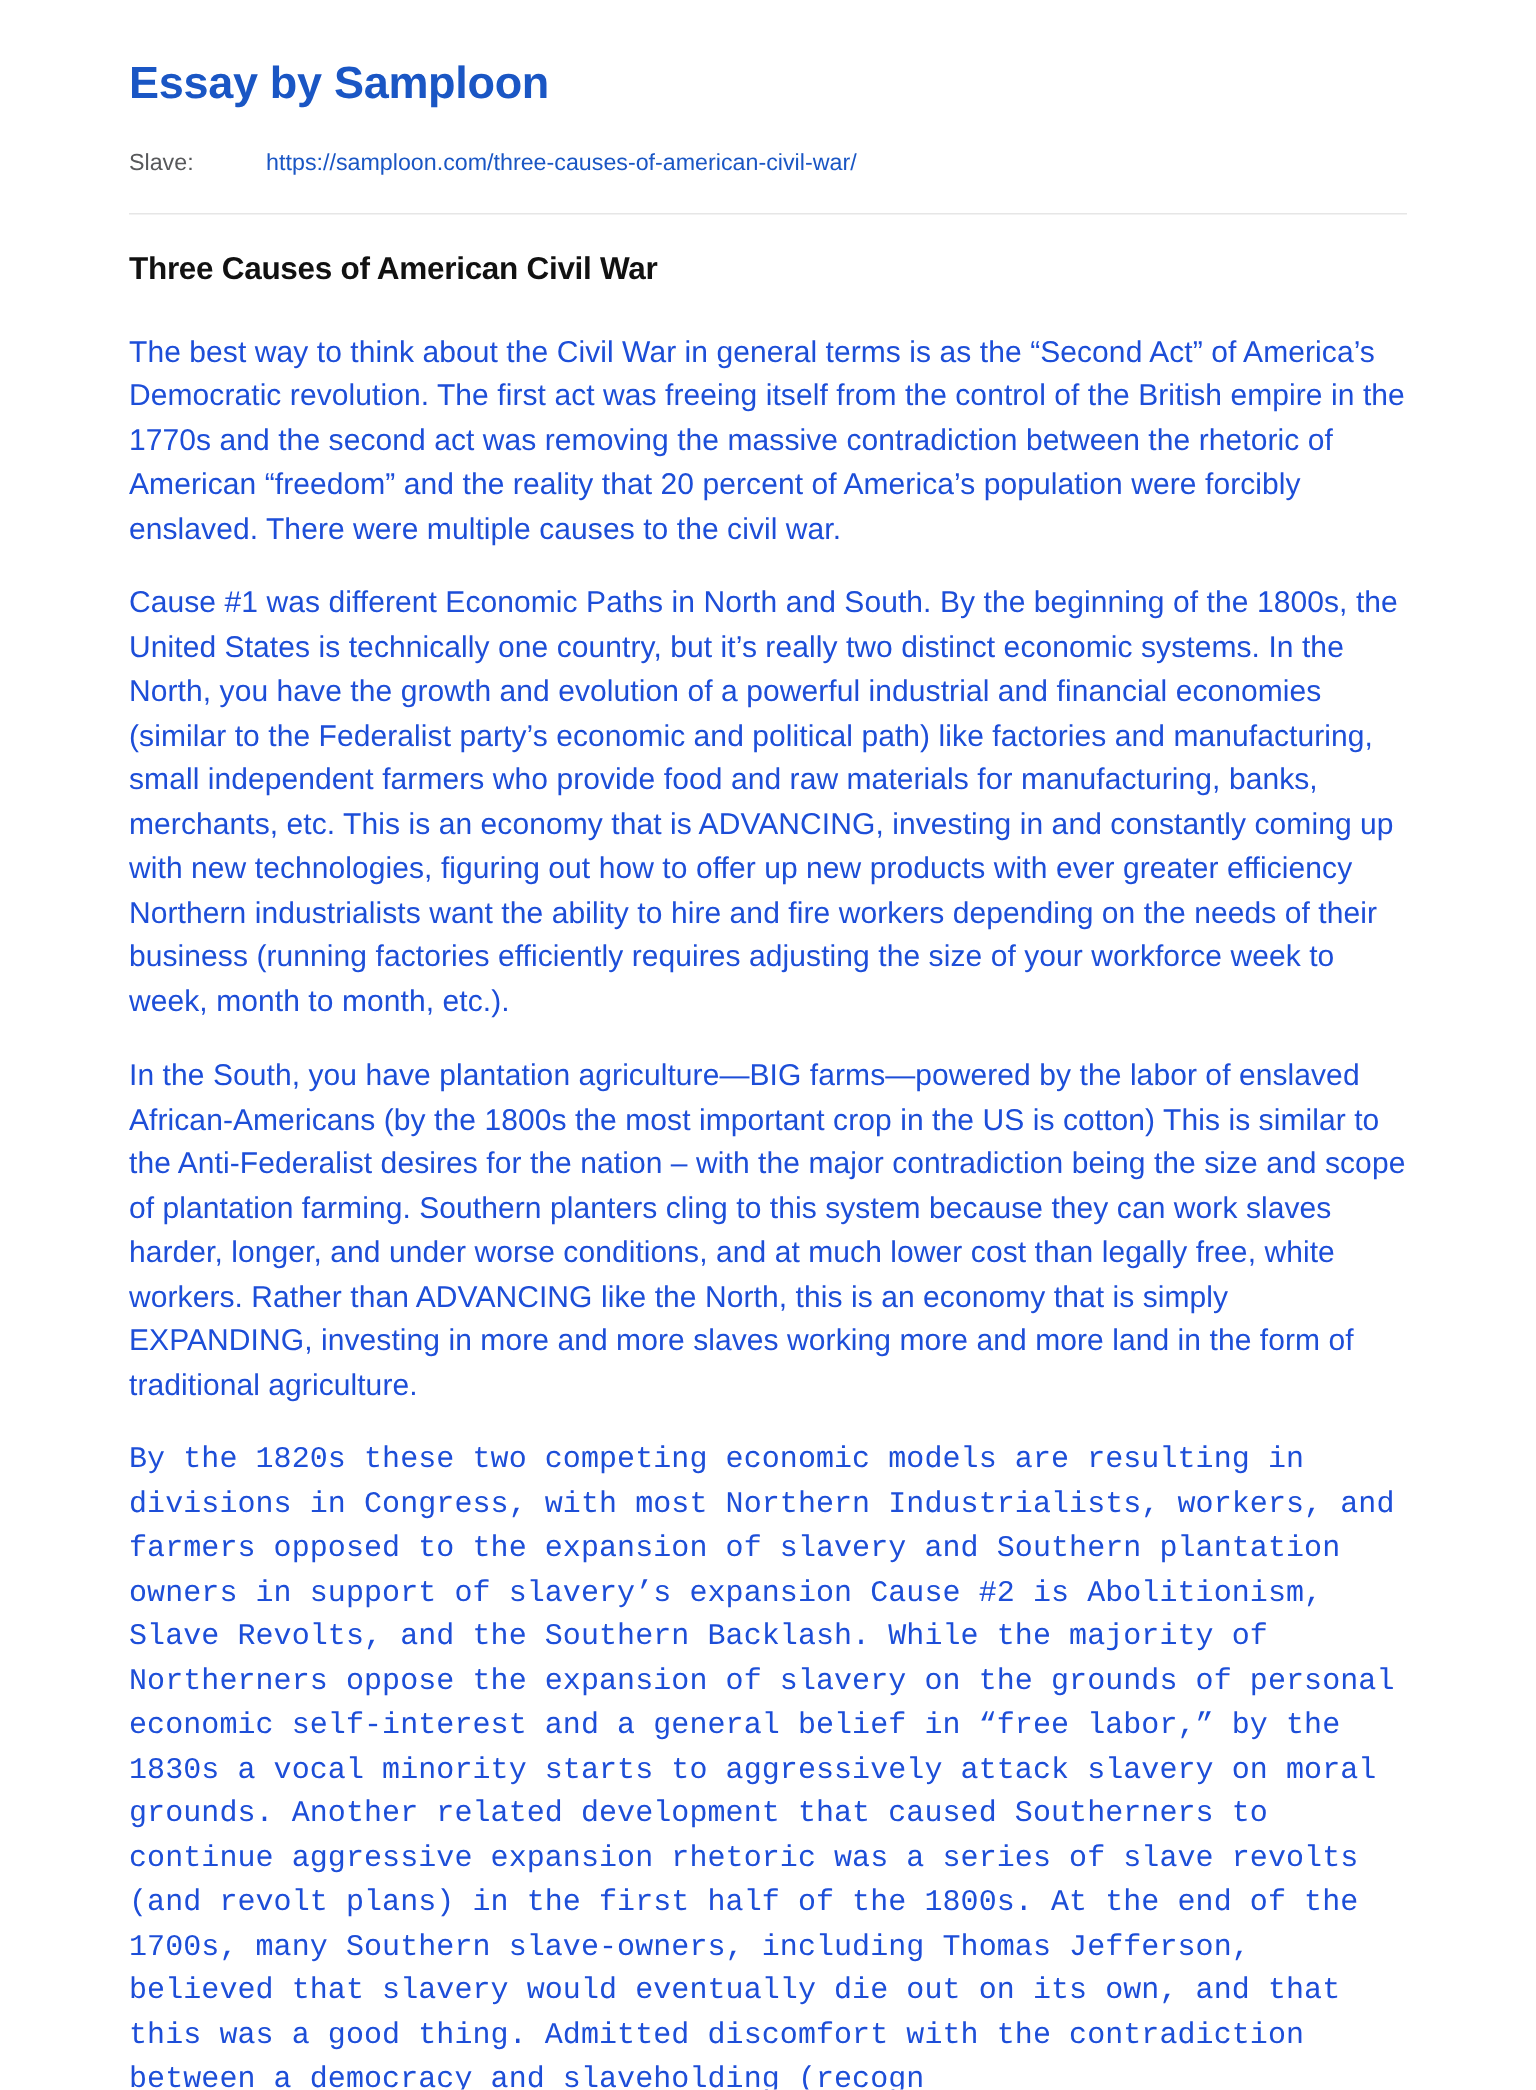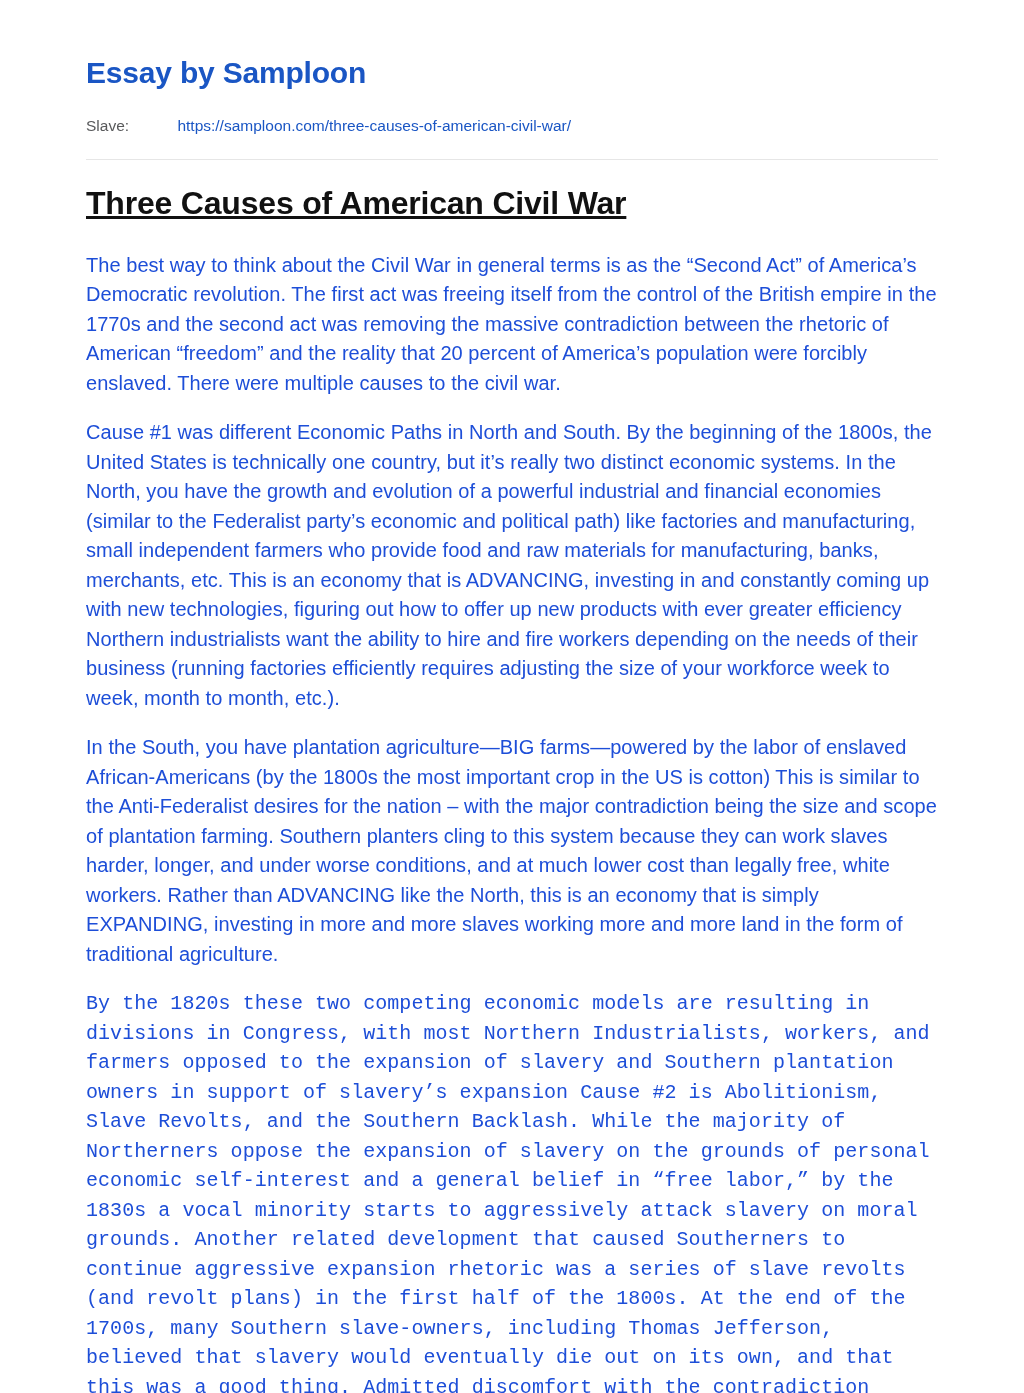--- a/index.html
+++ b/index.html
@@ -22,21 +22,21 @@
     box-sizing: border-box;
     padding: 0 86px;
     background: #ffffff;
   }
   .brand {
     font-size: 30px;
     font-weight: 700;
     color: #1a56c4;
     letter-spacing: -0.2px;
     line-height: 1;
-    padding-top: 58px;
+    padding-top: 41px;
     margin: 0;
     white-space: nowrap;
   }
   .source-line {
     font-size: 15.5px;
     color: #58595b;
     margin: 0;
     padding-top: 29px;
     line-height: 1.2;
     white-space: nowrap;
@@ -52,28 +52,27 @@
   }
   .divider {
     margin: 0;
     margin-top: 23px;
     height: 1px;
     background: #e6e6e6;
     border: 0;
     width: 852px;
   }
   .doc-title {
-    font-size: 32px;
+    font-size: 21px;
     font-weight: 700;
     color: #111111;
     letter-spacing: -0.2px;
     line-height: 1.2;
     margin: 0;
     padding-top: 24px;
-    text-decoration: underline;
   }
   .body-copy {
     padding-top: 29px;
   }
   .body-copy p {
     font-size: 20px;
     line-height: 29.5px;
     color: #1d4ed8;
     margin: 0 0 20px 0;
     letter-spacing: 0.05px;

